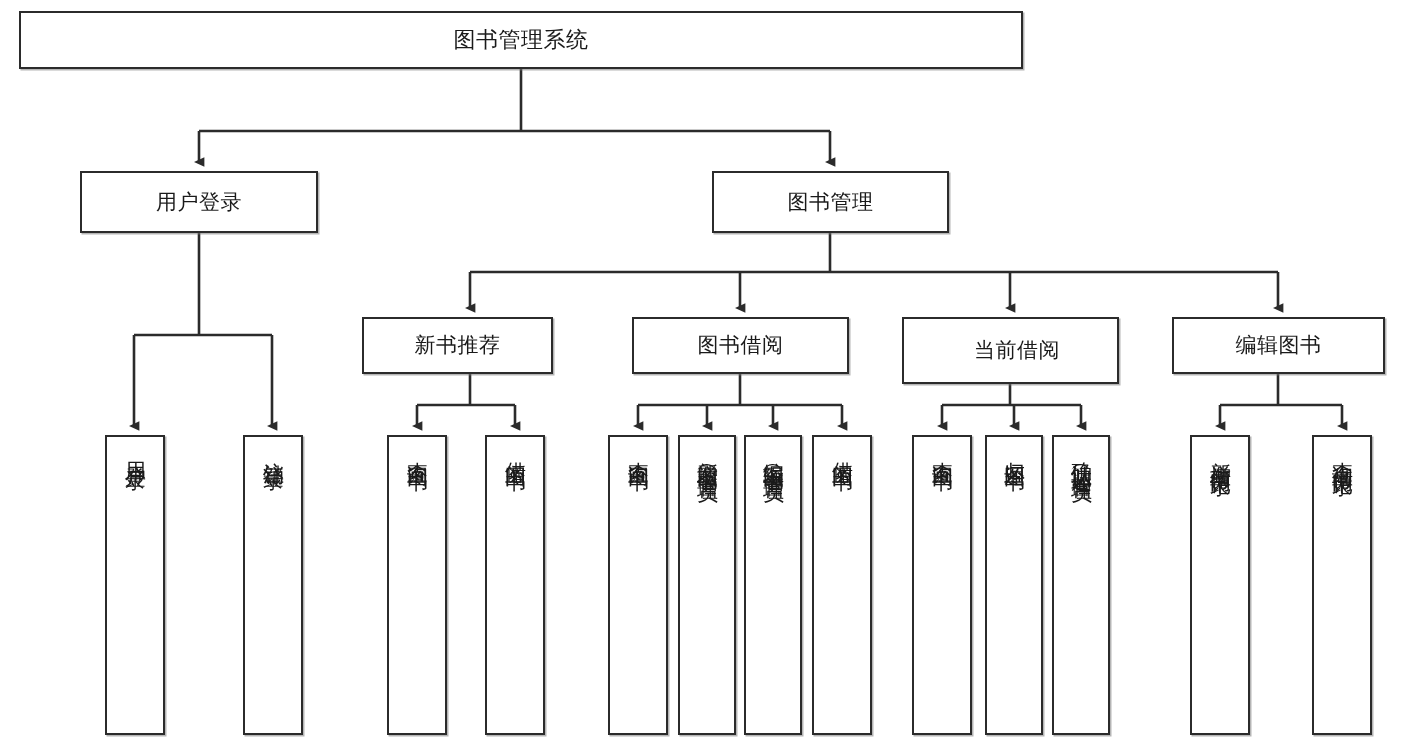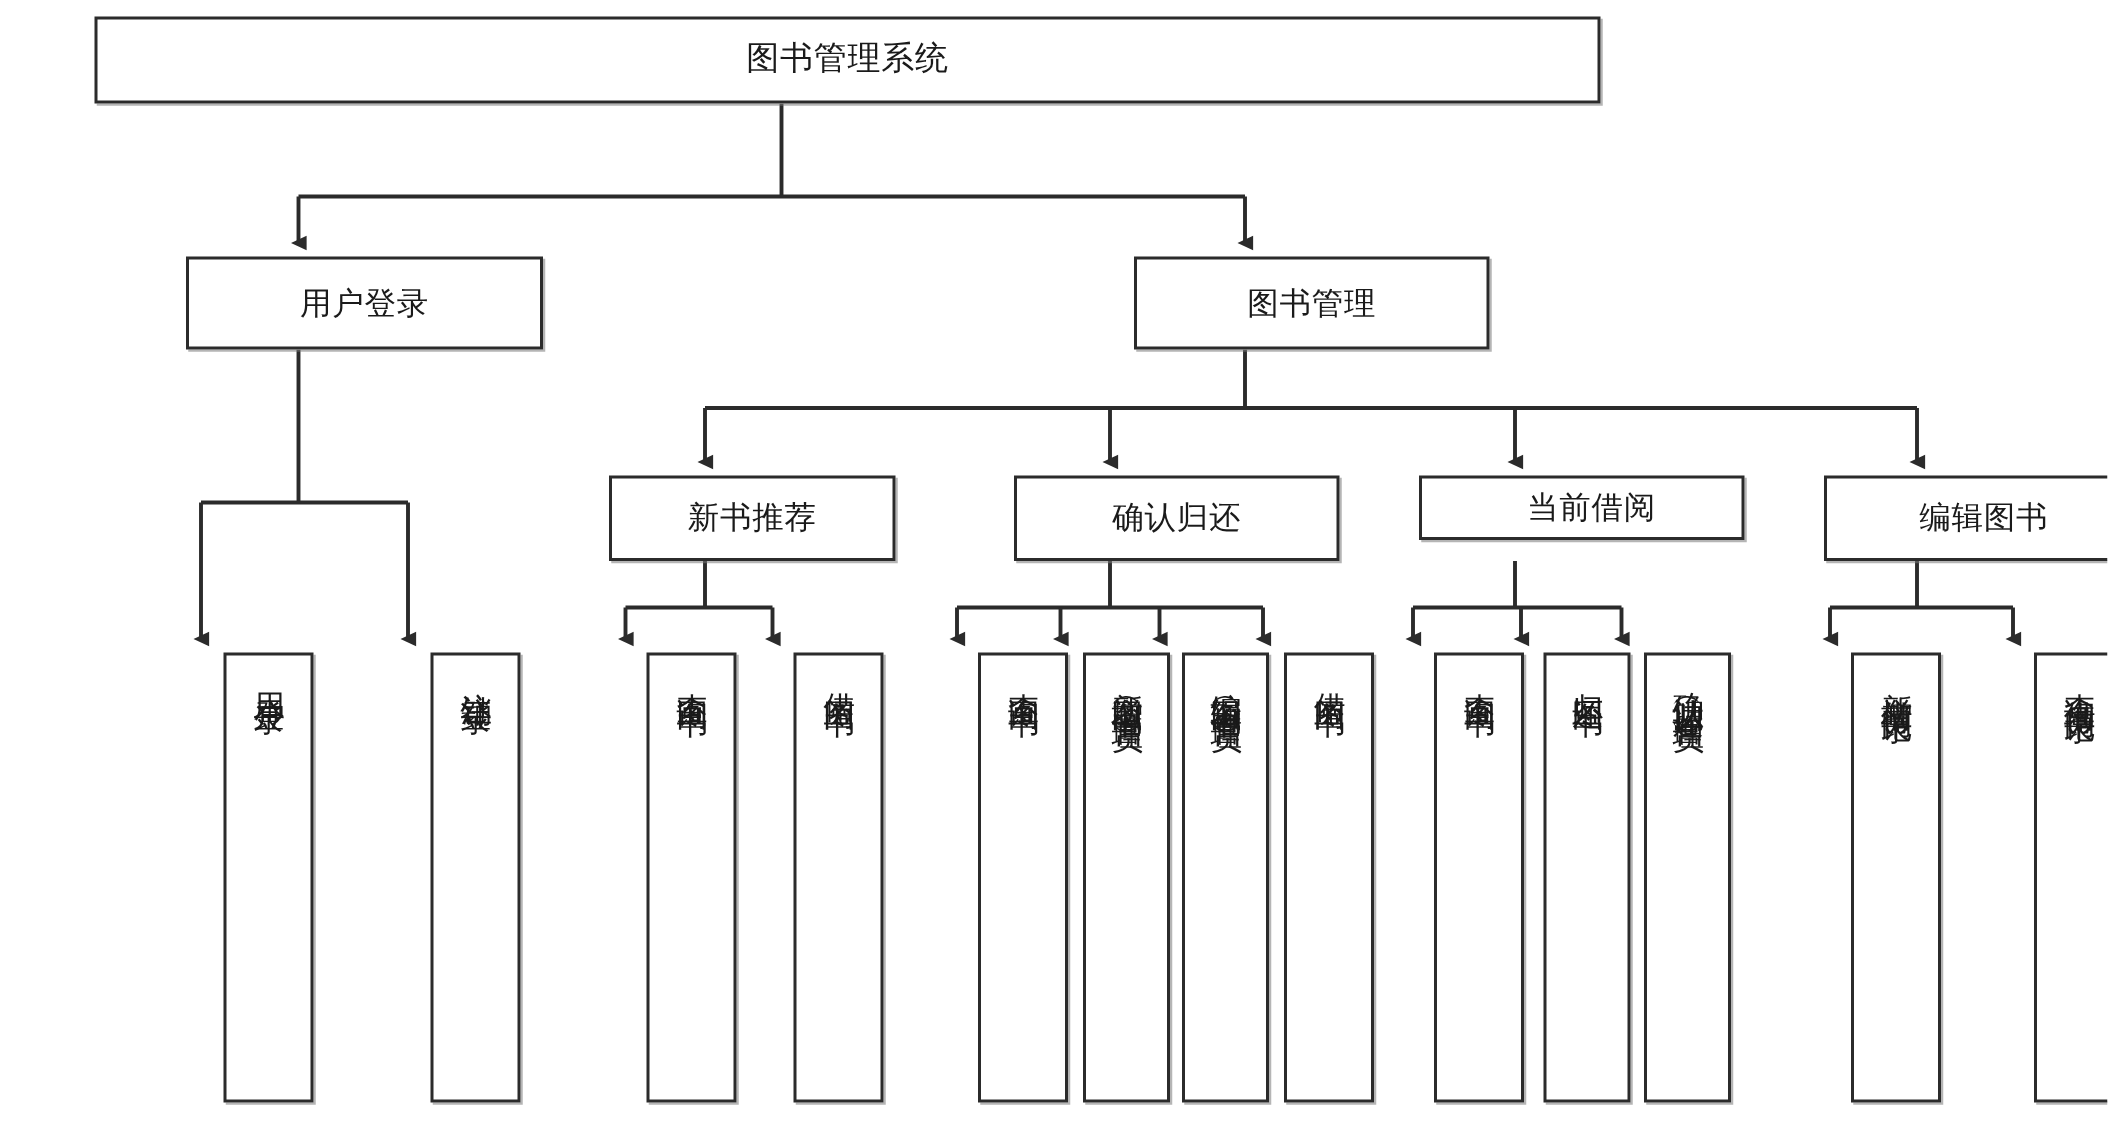--- a/index.html
+++ b/index.html
@@ -29,21 +29,20 @@
   .node {
     position: absolute;
     box-sizing: border-box;
     background: #ffffff;
     border: 2px solid #2b2b2b;
     box-shadow: 1.5px 1.5px 0 0 rgba(120,120,120,0.55);
     display: flex;
     align-items: center;
     justify-content: center;
     color: #1a1a1a;
-    margin-left: 44px;
   }
   .node .lbl {
     display: block;
     text-align: center;
     line-height: 1.18;
     white-space: nowrap;
   }
   
   .node.h .lbl {
     font-size: 21px;
@@ -140,23 +139,23 @@
     <span class="lbl">用户登录</span>
   </div>
   <div class="node h" style="left: 712px; top: 171px; width: 237px; height: 62px;">
     <span class="lbl">图书管理</span>
   </div>
 
   <div class="node h" style="left: 362px; top: 317px; width: 191px; height: 57px;">
     <span class="lbl">新书推荐</span>
   </div>
   <div class="node h" style="left: 632px; top: 317px; width: 217px; height: 57px;">
-    <span class="lbl">确认归还</span>
-  </div>
-  <div class="node h" style="left: 902px; top: 317px; width: 217px; height: 43px; padding-left: 13px;">
+    <span class="lbl">图书借阅</span>
+  </div>
+  <div class="node h" style="left: 902px; top: 317px; width: 217px; height: 67px; padding-left: 13px;">
     <span class="lbl">当前借阅</span>
   </div>
   <div class="node h" style="left: 1172px; top: 317px; width: 213px; height: 57px;">
     <span class="lbl">编辑图书</span>
   </div>
 
   <div class="node v" style="left: 105px; top: 435px; width: 60px; height: 300px;">
     <span class="lbl">用户登录</span>
   </div>
   <div class="node v" style="left: 243px; top: 435px; width: 60px; height: 300px;">

